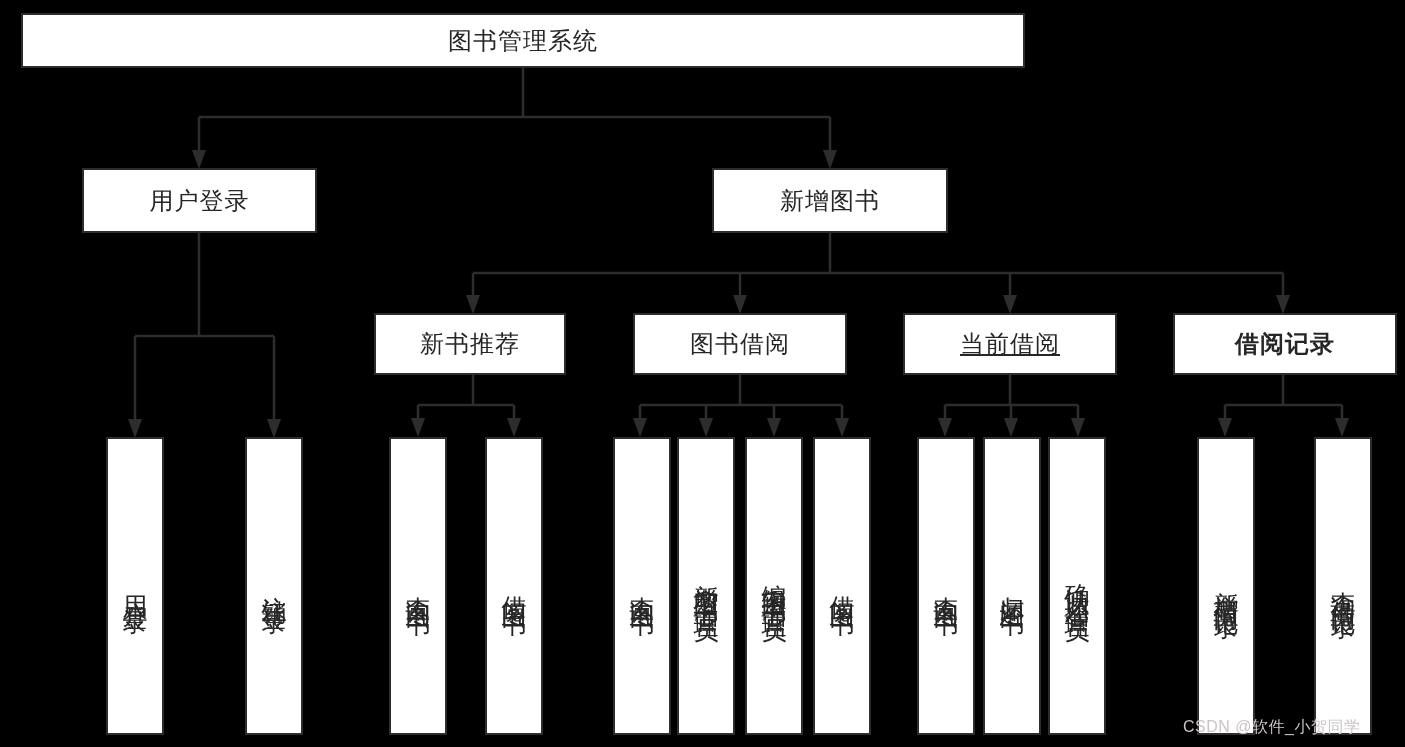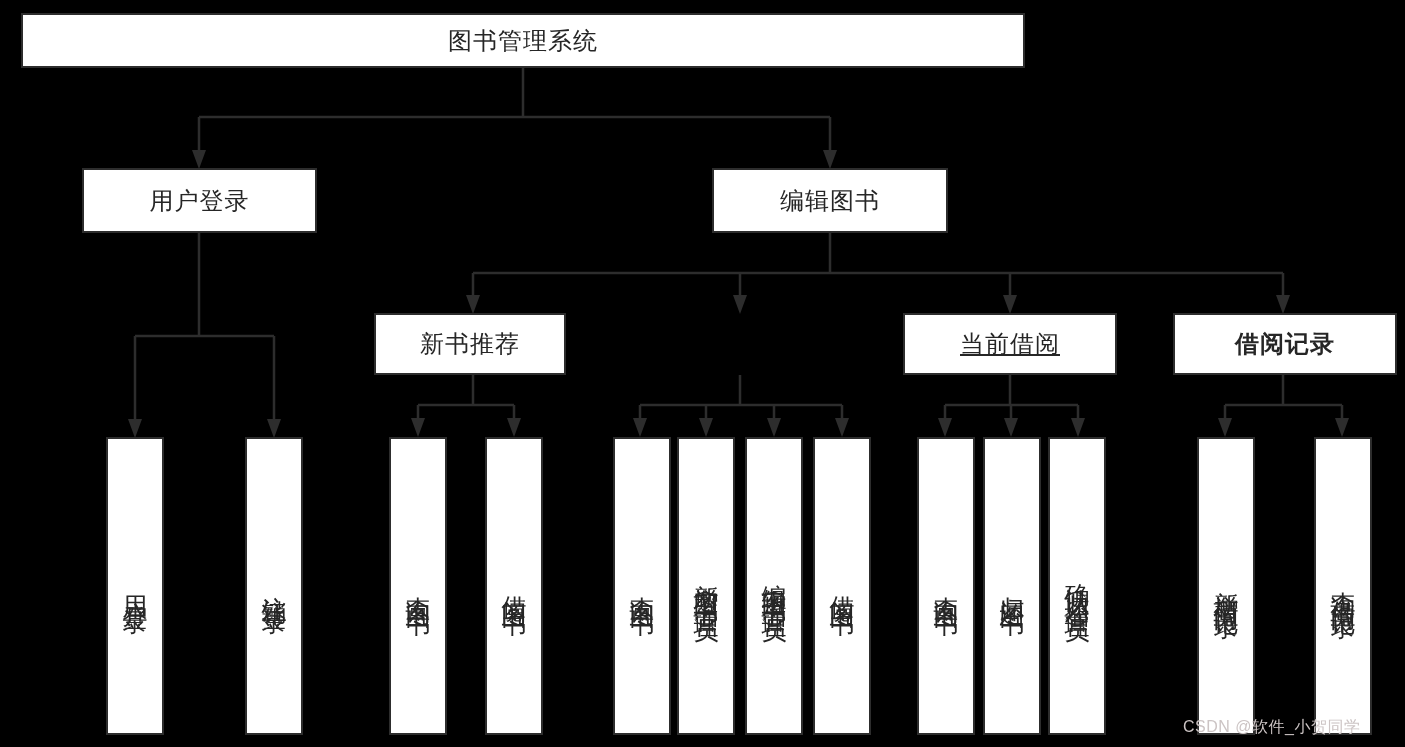--- a/index.html
+++ b/index.html
@@ -100,23 +100,24 @@
          M633 418L647 418L640 437Z  M699 418L713 418L706 437Z
          M767 418L781 418L774 437Z  M835 418L849 418L842 437Z
          M938 418L952 418L945 437Z  M1004 418L1018 418L1011 437Z
          M1071 418L1085 418L1078 437Z
          M1218 418L1232 418L1225 437Z  M1335 418L1349 418L1342 437Z"></path>
   </svg>
 
   <div class="box h n-root">图书管理系统</div>
 
   <div class="box h n-login">用户登录</div>
-  <div class="box h n-mgmt">编辑图书</div>
+  <div class="box h n-mgmt">新增图书</div>
 
   <div class="box h n-newbook">新书推荐</div>
+  <div class="box h n-borrow">图书借阅</div>
   <div class="box h n-current">当前借阅</div>
   <div class="box h n-records">借阅记录</div>
 
   <div class="box v leaf l-u1">用户登录</div>
   <div class="box v leaf l-u2">注销登录</div>
 
   <div class="box v leaf l-n1">查询图书</div>
   <div class="box v leaf l-n2">借阅图书</div>
 
   <div class="box v leaf l-b1">查询图书</div>

